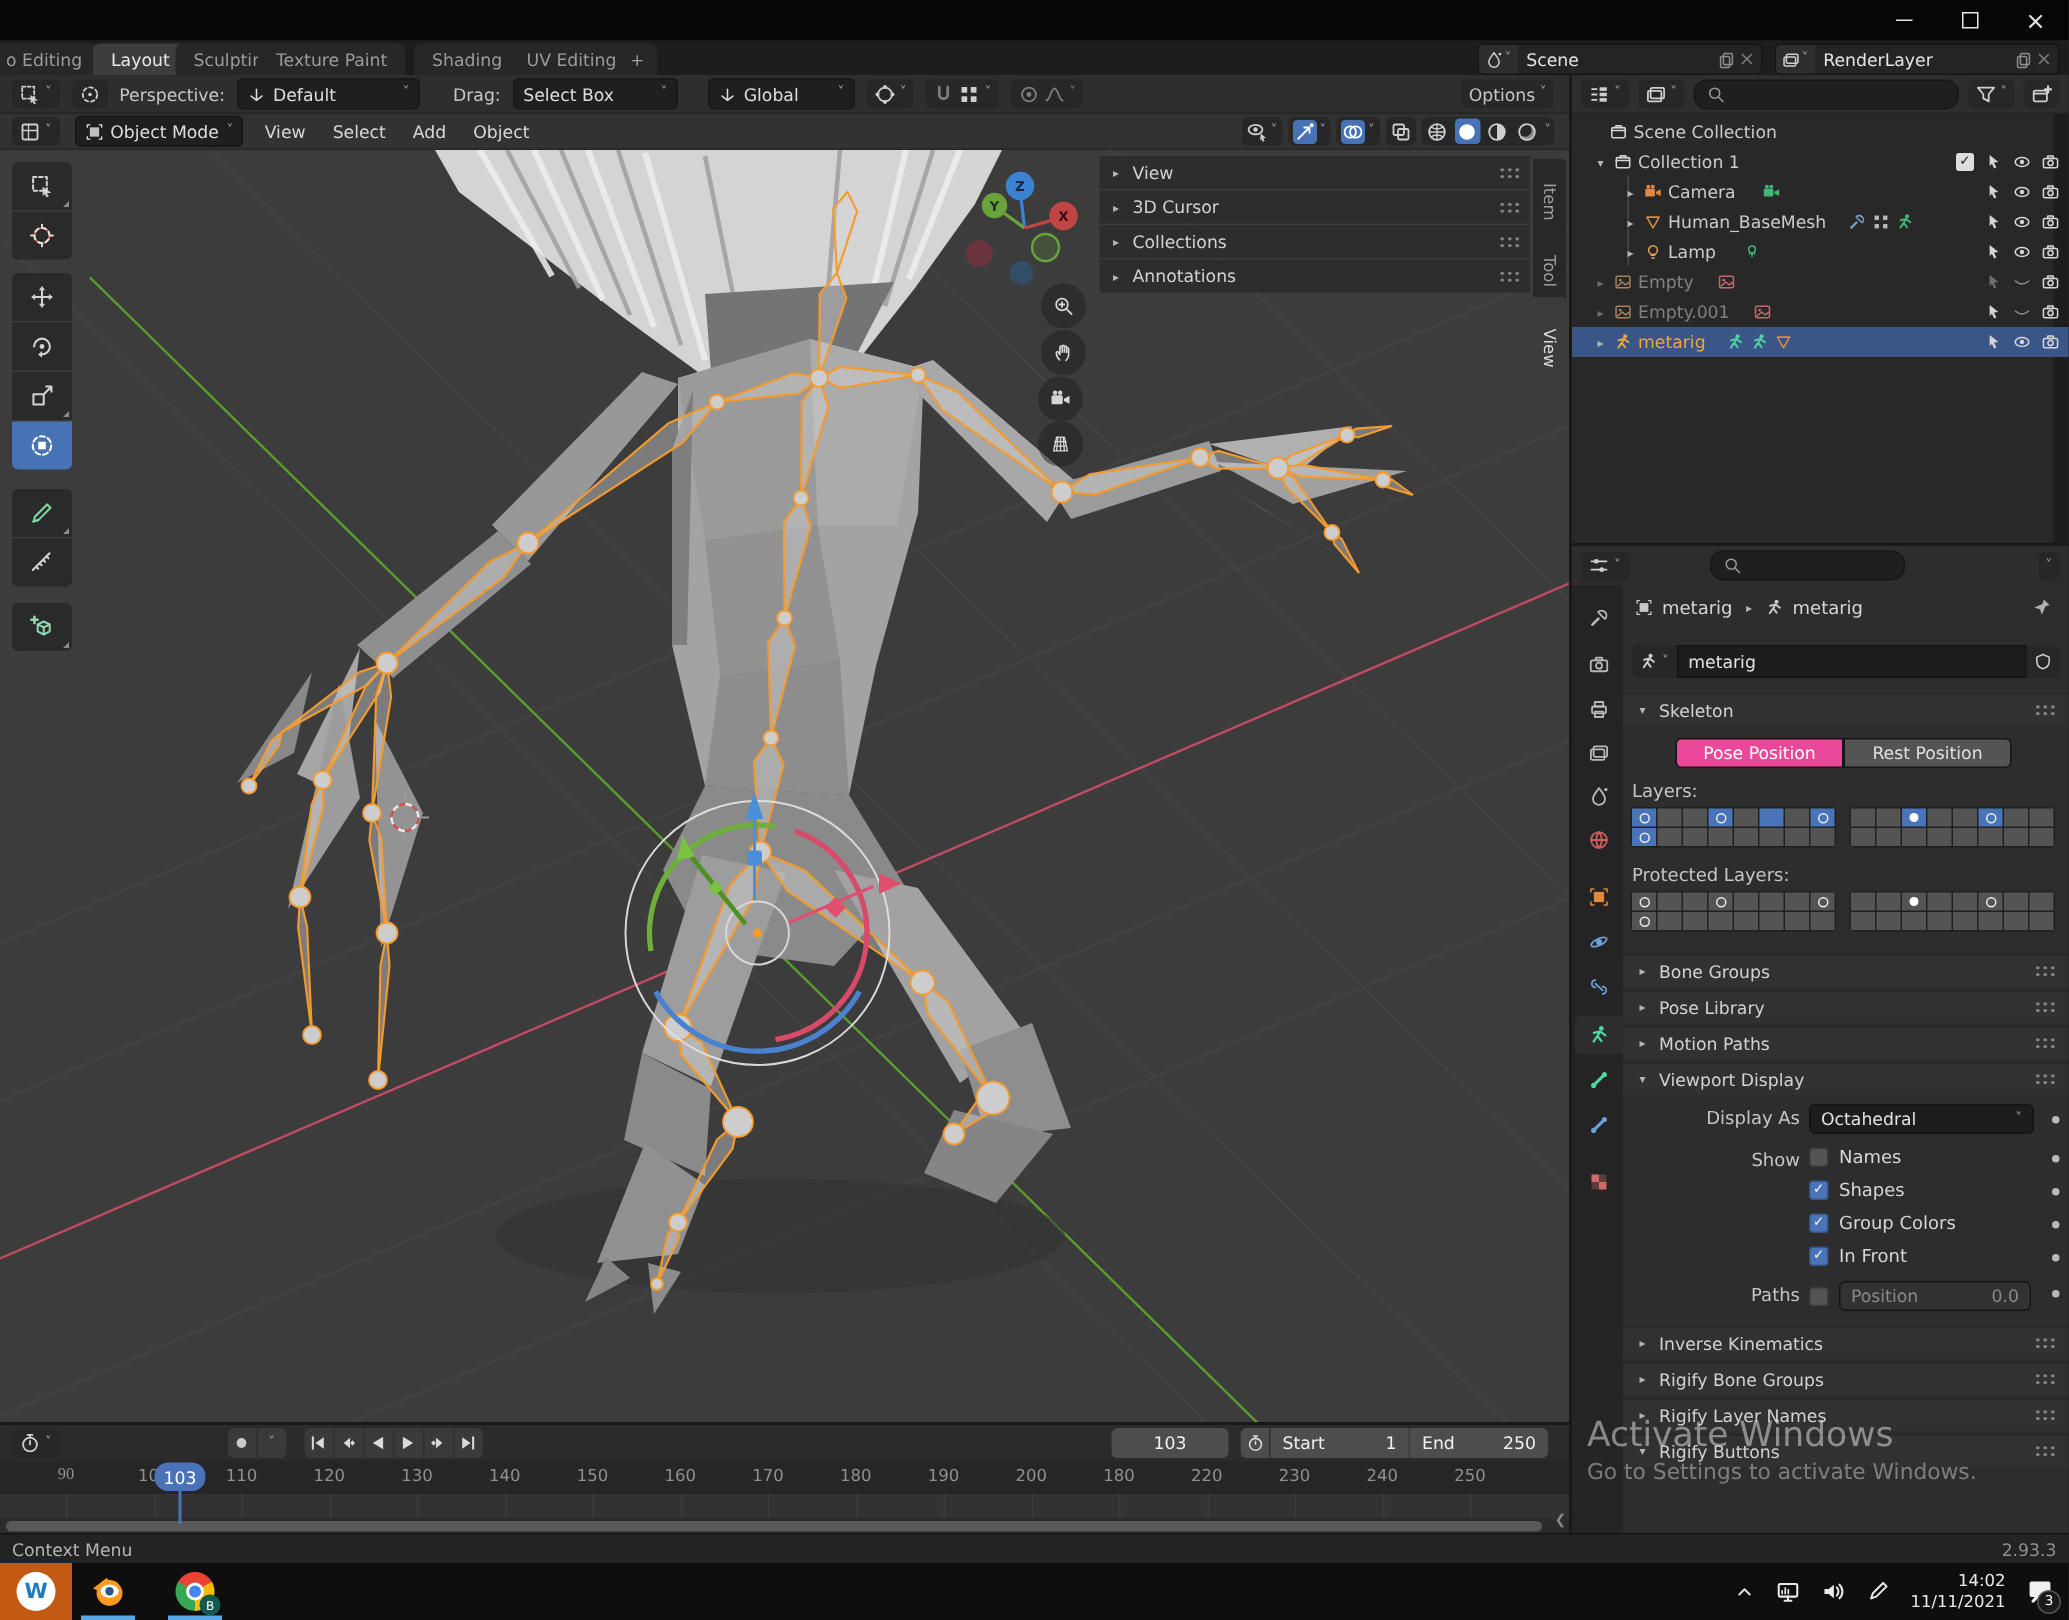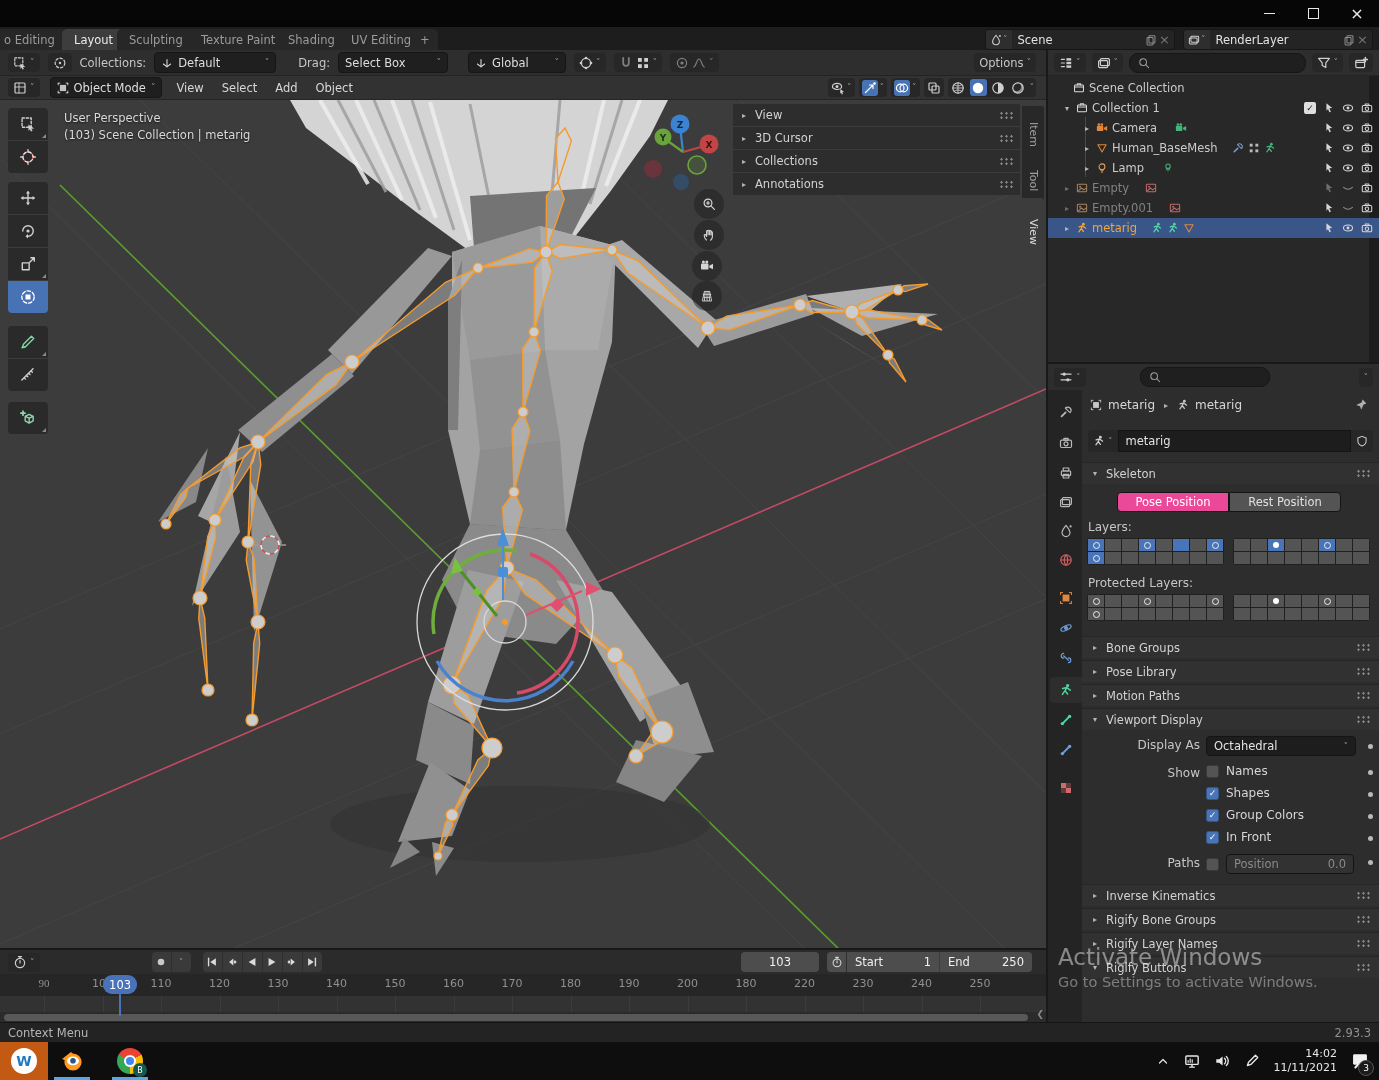--- a/index.html
+++ b/index.html
@@ -117,21 +117,21 @@
 <div id="topbar" class="abs">
   <div class="wtab" style="left:-8px">
       <span>o Editing</span>
     </div>
   <div class="wtab active" style="left:62px">
       <span>Layout</span>
     </div>
   <div class="wtab" style="left:117px">
       <span>Sculpting</span>
     </div>
-  <div class="wtab" style="left:189px">
+  <div class="wtab" style="left:172px">
       <span>Texture Paint</span>
     </div>
   <div class="wtab" style="left:276px">
       <span>Shading</span>
     </div>
   <div class="wtab" style="left:339px">
       <span>UV Editing</span>
     </div>
   <div class="wtab" style="left:412px;padding:0 8px">
       <span>+</span>
@@ -192,21 +192,21 @@
       <span class="chev">˅</span>
     </div>
   <div class="tbtn">
       <i class="ic">
         <svg viewBox="0 0 14 14" fill="none" stroke="currentColor" stroke-width="1.2" stroke-linecap="round" stroke-linejoin="round">
           <circle cx="7" cy="7" r="4.8" stroke-dasharray="2.4 2"></circle>
           <circle cx="7" cy="7" r="1.2" fill="currentColor" stroke="none"></circle>
         </svg>
       </i>
     </div>
-  <span class="lbl">Collections:</span>
+  <span class="lbl">Perspective:</span>
   <div class="dd" style="width:108px">
       <i class="ic s12">
         <svg viewBox="0 0 14 14" fill="none" stroke="currentColor" stroke-width="1.2" stroke-linecap="round" stroke-linejoin="round">
           <path d="M7 11.5 V3 M7 11.5 L2.8 8.2 M7 11.5 L11.2 8.2"></path>
         </svg>
       </i>
       <span style="flex:1">Default</span>
       <span class="chev">˅</span>
     </div>
   <span class="lbl" style="margin-left:14px">Drag:</span>
@@ -565,24 +565,20 @@
       <line x1="526" y1="515" x2="582" y2="491" stroke="#e0506e" stroke-width="2"></line>
       <path d="M557,498 L564,505 L557,512 L550,505 Z" fill="#e0506e"></path>
       <path d="M586,482 L601,489 L586,496 Z" fill="#e0506e"></path>
       <line x1="497" y1="516" x2="460" y2="470" stroke="#4e8f26" stroke-width="3"></line>
       <path d="M451,474 L463,471 L455,457 Z" fill="#7ac142"></path>
       <path d="M477,487 L482,492 L477,497 L472,492 Z" fill="#7ac142"></path>
       <circle cx="505" cy="522" r="3" fill="#f59b2d"></circle>
     </g>
   </svg>
 
-  <div id="vptext" class="abs">
-    <div>User Perspective</div>
-    <div>(103) Scene Collection | metarig</div>
-  </div>
 
   <div class="tool" style="top:8px;border-radius:4px 4px 0 0">
       <i class="ic s16">
         <svg viewBox="0 0 14 14" fill="none" stroke="currentColor" stroke-width="1.2" stroke-linecap="round" stroke-linejoin="round">
           <rect x="1.8" y="1.8" width="8" height="8" stroke-dasharray="2 1.6"></rect>
           <path d="M7.4 7.4 L12.4 11 L9.8 11.2 L11 13 L9.6 13.6 L8.6 11.6 L7.4 13 Z" fill="currentColor" stroke="none"></path>
         </svg>
       </i>
       <span class="corner"></span>
     </div>

